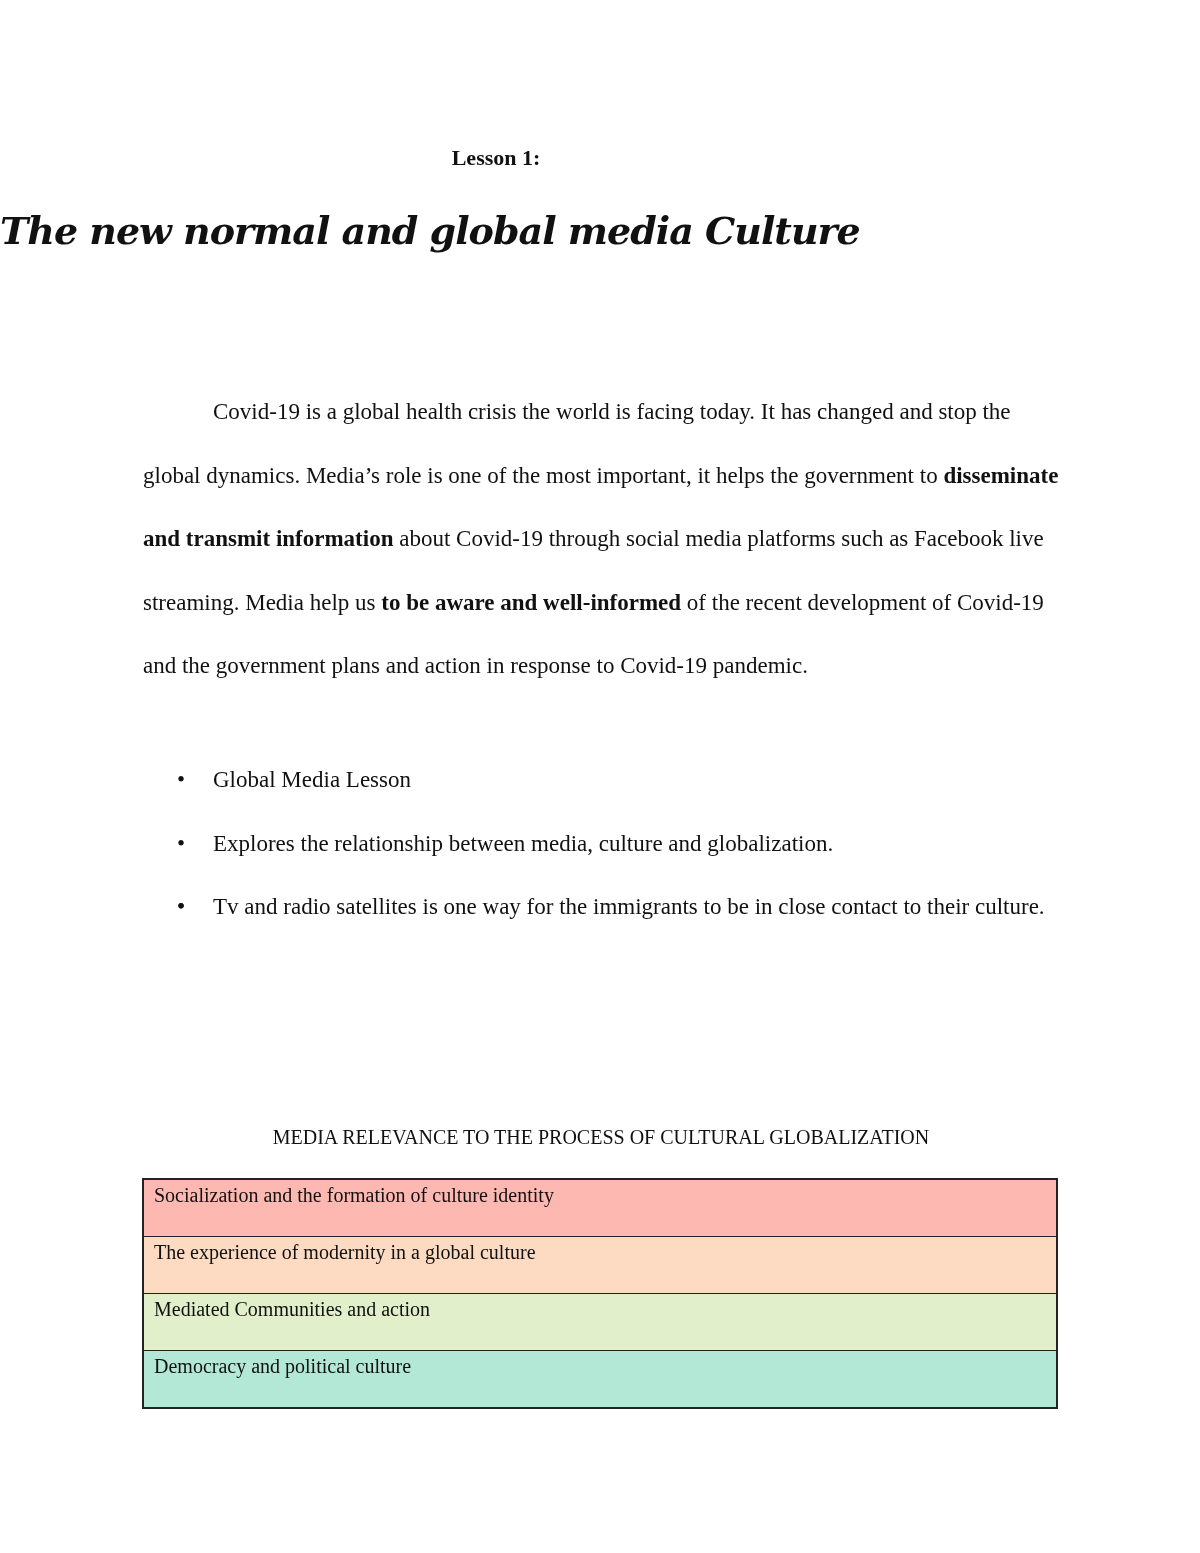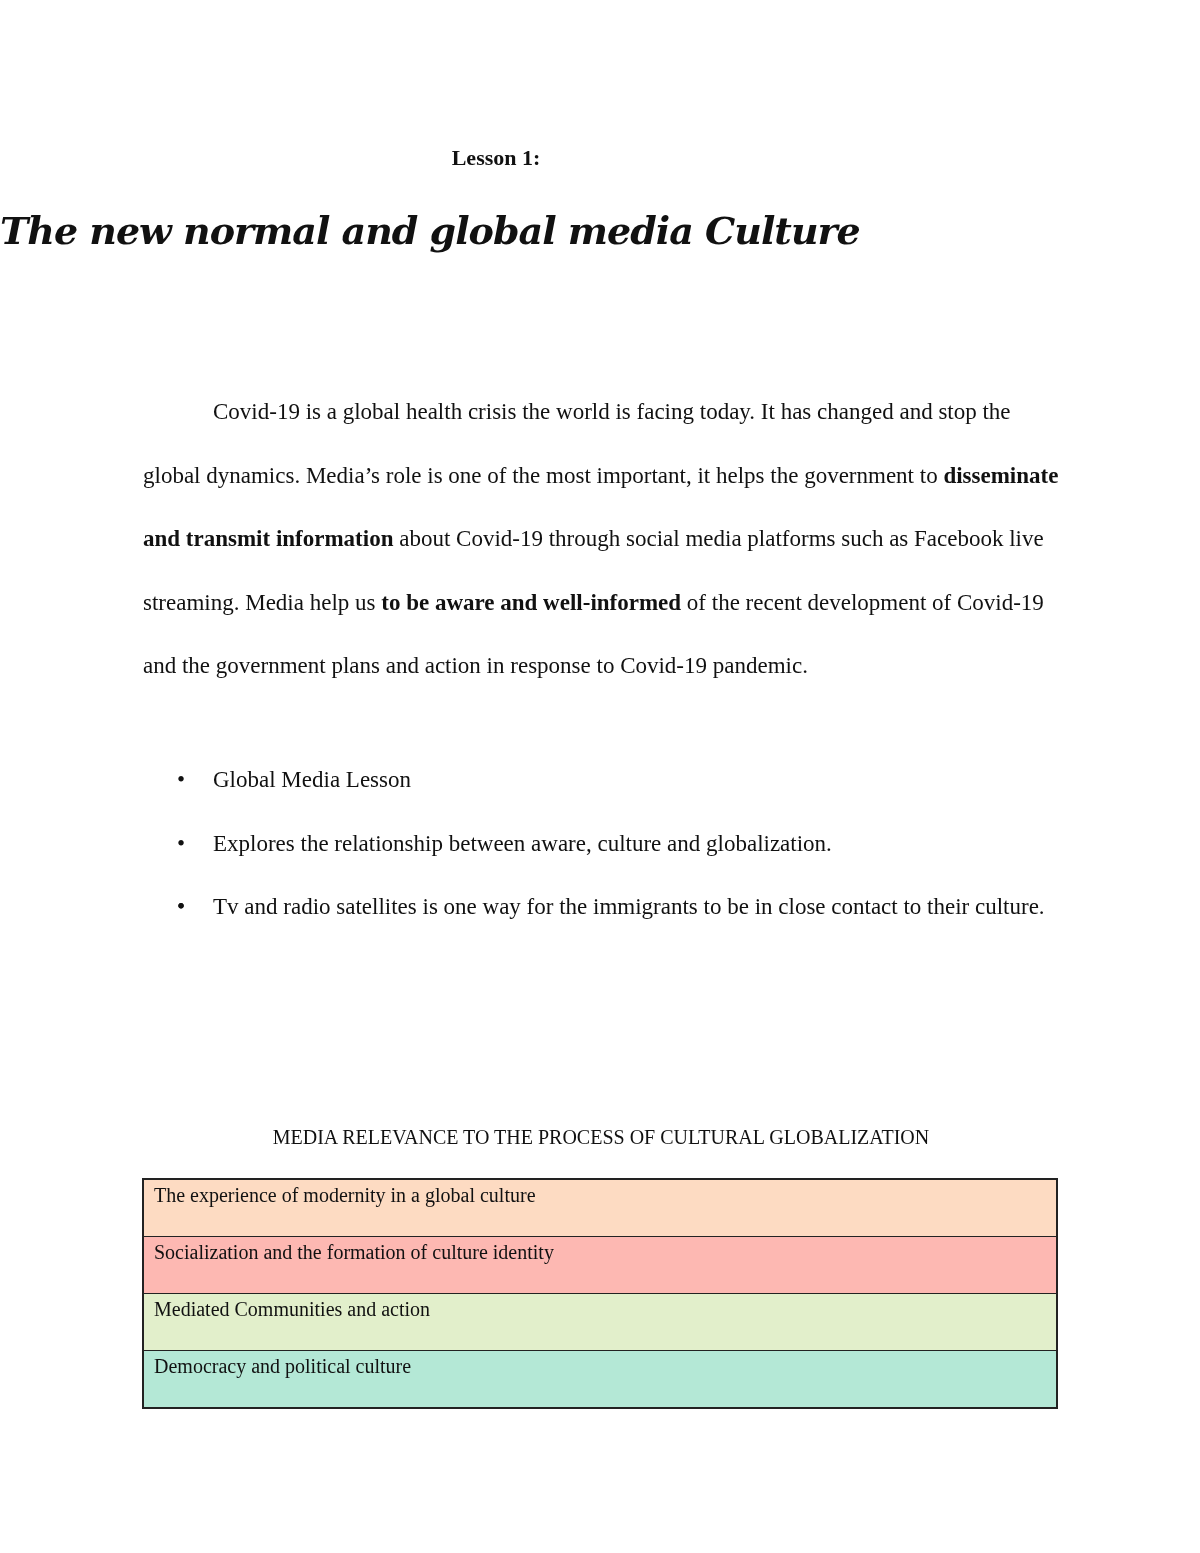--- a/index.html
+++ b/index.html
@@ -18,33 +18,33 @@
 </head>
 <body>
 
 <div class="lesson">Lesson 1:</div>
 <div class="title">The new normal and global media Culture</div>
 
 <div class="para"><span class="indent"></span><span>Covid-19 is a global health crisis the world is facing today. It has changed and stop the global dynamics. Media’s role is one of the most important, it helps the government to </span><b>disseminate and transmit information</b><span> about Covid-19 through social media platforms such as Facebook live streaming. Media help us </span><b>to be aware and well-informed</b><span> of the recent development of Covid-19 and the government plans and action in response to Covid-19 pandemic.</span></div>
 
 <ul class="bullets">
   <li><span class="dot">•</span><span>Global Media Lesson</span></li>
-  <li><span class="dot">•</span><span>Explores the relationship between aware, culture and globalization.</span></li>
+  <li><span class="dot">•</span><span>Explores the relationship between media, culture and globalization.</span></li>
   <li><span class="dot">•</span></li>
   <li><span class="dot">•</span><span>Tv and radio satellites is one way for the immigrants to be in close contact to their culture.</span></li>
 </ul>
 
 <div class="table-title">MEDIA RELEVANCE TO THE PROCESS OF CULTURAL GLOBALIZATION</div>
 <table class="tbl">
   <tbody>
       <tr>
-        <td style="background:#FDDBC2">The experience of modernity in a global culture</td>
+        <td style="background:#FDB8B2">Socialization and the formation of culture identity</td>
       </tr>
   <tr>
-        <td style="background:#FDB8B2">Socialization and the formation of culture identity</td>
+        <td style="background:#FDDBC2">The experience of modernity in a global culture</td>
       </tr>
   <tr>
         <td style="background:#E2EFCB">Mediated Communities and action</td>
       </tr>
   <tr>
         <td style="background:#B4E8D6">Democracy and political culture</td>
       </tr>
 </tbody>
   </table>
 

